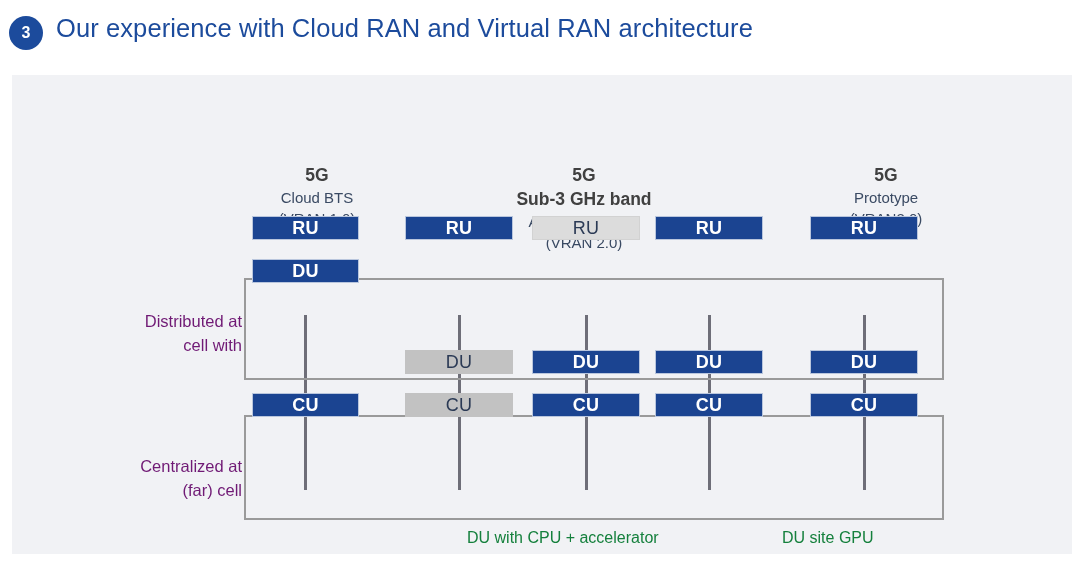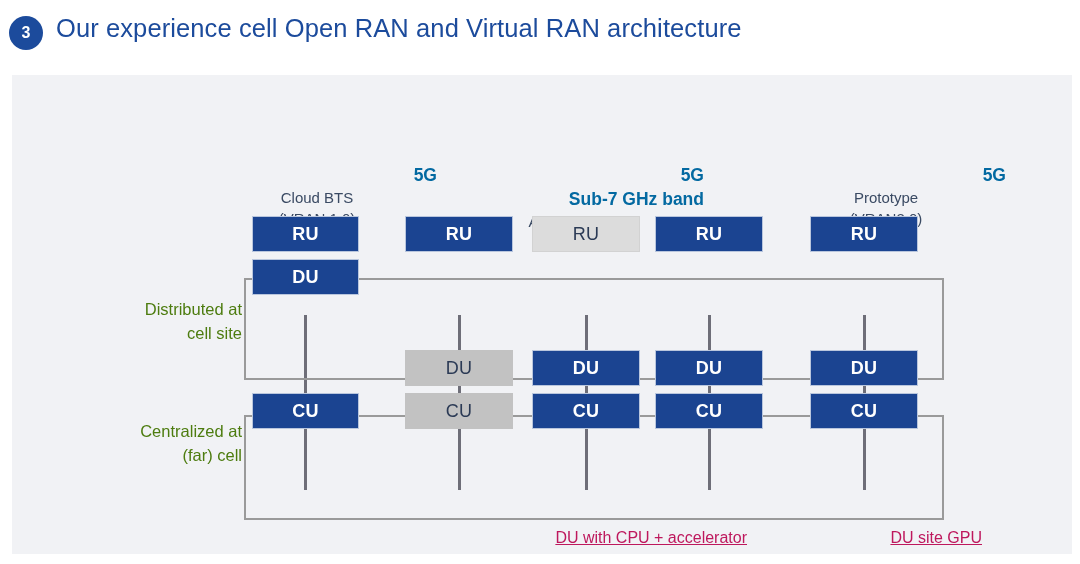--- a/index.html
+++ b/index.html
@@ -58,47 +58,47 @@
 
   
   .col-head {
     position: absolute;
     text-align: center;
     width: 240px;
   }
   .col-head .big {
     font-size: 17.5px;
     font-weight: bold;
-    color: #0369a1;
+    color: #404040;
     line-height: 24px;
     white-space: nowrap;
-    text-align: right;
   }
   .col-head .small {
     font-size: 15px;
     font-weight: normal;
     color: #3a4a63;
     line-height: 21px;
     white-space: nowrap;
   }
   #col-head-0 { left: 185px; top: 88px; }
   #col-head-1 { left: 452px; top: 88px; }
   #col-head-2 { left: 754px; top: 88px; }
 
   
   .row-label {
     position: absolute;
     width: 158px;
     text-align: right;
     font-size: 16.5px;
-    color: #4d7c0f;
+    color: #701a75;
     line-height: 24px;
+    margin-top: 12px;
   }
   #row-label-0 { left: 72px; top: 222px; }
-  #row-label-1 { left: 72px; top: 344px; }
+  #row-label-1 { left: 72px; top: 367px; }
 
   
   .group-box {
     position: absolute;
     border: 2px solid #9a9a9a;
     background: transparent;
     box-sizing: border-box;
   }
   #group-box-top    { left: 232px; top: 203px; width: 700px; height: 102px; }
   #group-box-bottom { left: 232px; top: 340px; width: 700px; height: 105px; }
@@ -106,21 +106,21 @@
   
   .connector {
     position: absolute;
     width: 3px;
     background: #6e6e78;
   }
 
   
   .unit {
     position: absolute;
-    height: 36px;
+    height: 24px;
     box-sizing: border-box;
     display: flex;
     align-items: center;
     justify-content: center;
     font-size: 18px;
     letter-spacing: 0.3px;
   }
   .unit.nokia {
     background: #1b4491;
     border: 1px solid #b9c6dd;
@@ -137,60 +137,59 @@
     background: #c2c2c2;
     border: none;
     color: #2b3a55;
     font-weight: normal;
   }
 
   
   .footnote {
     position: absolute;
     font-size: 16px;
-    color: #be185d;
-    text-align: right;
-    white-space: nowrap;
-    text-decoration: underline;
+    color: #15803d;
+    text-align: left;
+    white-space: nowrap;
   }
   #footnote-0 { left: 455px; top: 454px; width: 280px; }
   #footnote-1 { left: 770px; top: 454px; width: 200px; }
 </style>
 </head>
 <body>
 
 <div id="title-row">
   <div id="slide-number">3</div>
-  <div id="slide-title">Our experience cell Open RAN and Virtual RAN architecture</div>
+  <div id="slide-title">Our experience with Cloud RAN and Virtual RAN architecture</div>
 </div>
 
 <div id="panel">
 
   <div class="col-head" id="col-head-0">
     <div class="big">5G</div>
     <div class="small">Cloud BTS</div>
     <div class="small">(VRAN 1.0)</div>
   </div>
 
   <div class="col-head" id="col-head-1">
     <div class="big">5G</div>
-    <div class="big">Sub-7 GHz band</div>
+    <div class="big">Sub-3 GHz band</div>
     <div class="small">All-in-Cloud BTS</div>
     <div class="small">(VRAN 2.0)</div>
   </div>
 
   <div class="col-head" id="col-head-2">
     <div class="big">5G</div>
     <div class="small">Prototype</div>
     <div class="small">(VRAN3.0)</div>
   </div>
 
   <div class="row-label" id="row-label-0">
     <div>Distributed at</div>
-    <div>cell site</div>
+    <div>cell with</div>
   </div>
   <div class="row-label" id="row-label-1">
     <div>Centralized at</div>
     <div>(far) cell</div>
   </div>
 
   <div class="connector" style="left:292px; top:240px; height:175px;"></div>
   <div class="connector" style="left:446px; top:240px; height:175px;"></div>
   <div class="connector" style="left:573px; top:240px; height:175px;"></div>
   <div class="connector" style="left:696px; top:240px; height:175px;"></div>

